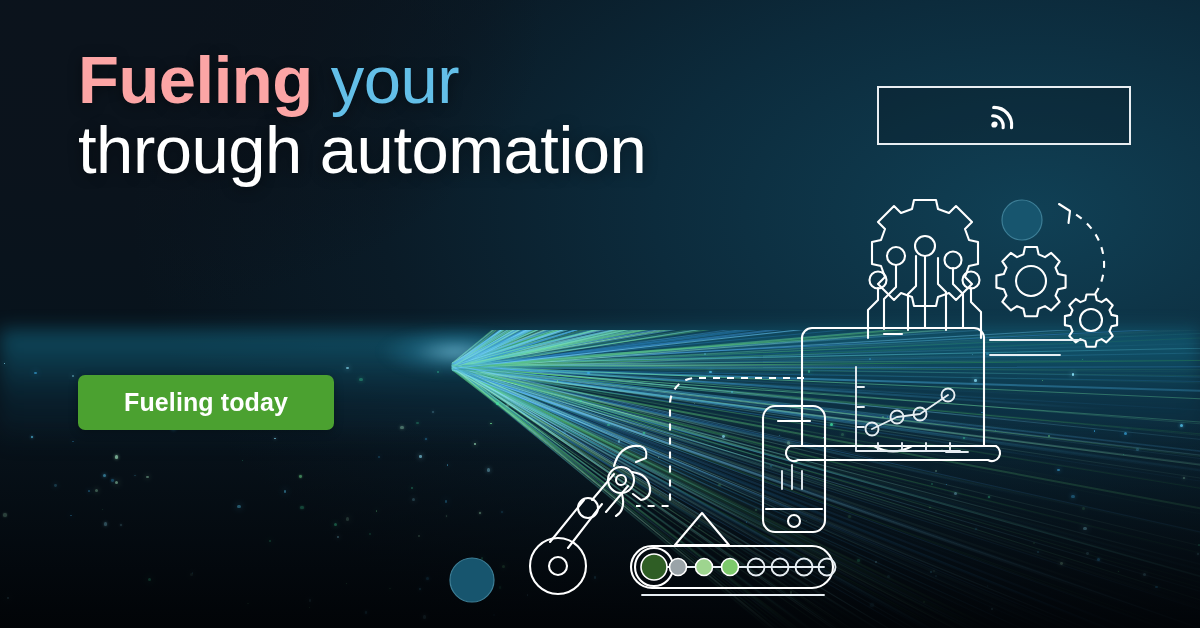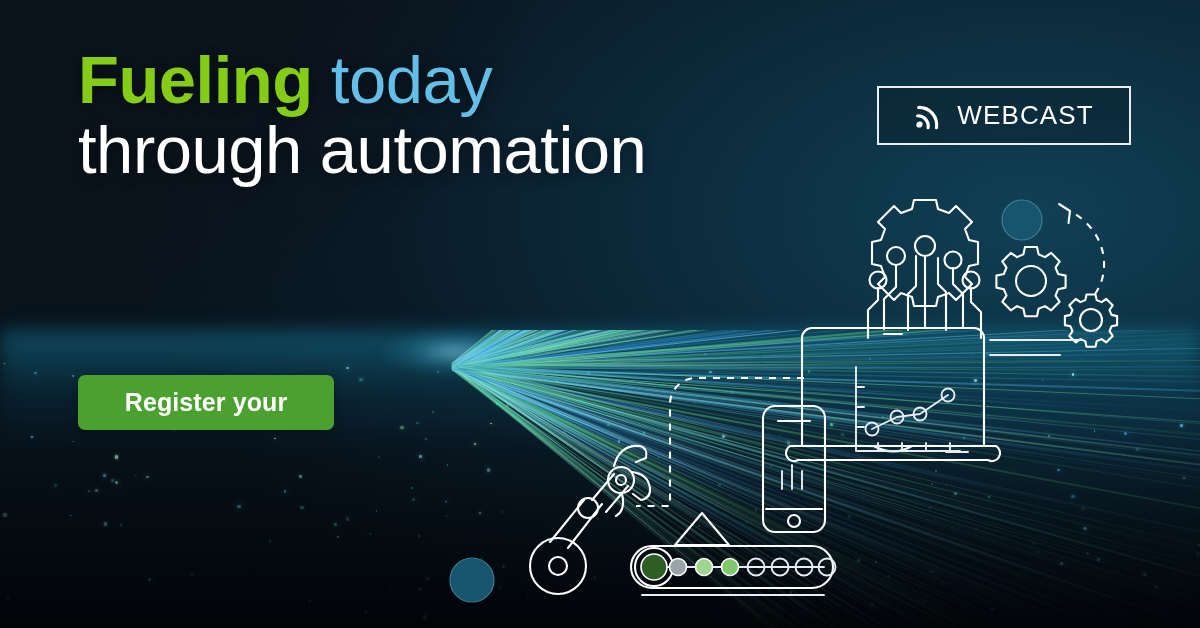--- a/index.html
+++ b/index.html
@@ -55,21 +55,21 @@
 
   
   .headline{
     position:absolute;left:78px;top:46px;
     line-height:1.02;
     letter-spacing:-.5px;
     text-shadow:0 2px 14px rgba(0,0,0,.45);
   }
   .hl-line{white-space:nowrap;}
   .hl1{font-size:67px;margin-bottom:2px;}
-  .hl1 .strong{font-weight:700;color:#84cc16;}
+  .hl1 .strong{font-weight:700;color:#fca5a5;}
   .hl1 .light{font-weight:300;color:#63bfe8;}
   .hl2{font-size:67px;font-weight:700;color:#dceef8;margin-bottom:2px;}
   .hl3{font-size:67px;font-weight:300;color:#ffffff;}
 
   
   .cta{
     position:absolute;left:78px;top:375px;
     min-width:196px;height:55px;
     padding:0 30px;
     display:flex;align-items:center;justify-content:center;
@@ -848,30 +848,29 @@
       <circle class="lw-thin" cx="152" cy="24" r="8.5"></circle>
       <circle class="lw-thin" cx="176" cy="24" r="8.5"></circle>
       <circle class="lw-thin" cx="199" cy="24" r="8.5"></circle>
     </svg>
 
   </div>
 
   <div class="headline">
     <div class="hl-line hl1">
       <span class="strong">Fueling</span>
-      <span class="light">today</span>
+      <span class="light">your</span>
     </div>
     <div class="hl-line hl3">through automation</div>
   </div>
 
-  <div class="cta">Register your</div>
+  <div class="cta">Fueling today</div>
 
   <div class="webcast">
     <svg class="rss-ico" viewBox="0 0 30 30">
       <circle cx="6.5" cy="23.5" r="3.1" fill="#fff"></circle>
       <path d="M3.6 14.8 a12 12 0 0 1 12 12" fill="none" stroke="#fff" stroke-width="3.1" stroke-linecap="round"></path>
       <path d="M3.6 6.4 a20.4 20.4 0 0 1 20.4 20.4" fill="none" stroke="#fff" stroke-width="3.1" stroke-linecap="round"></path>
     </svg>
-    <span class="label">WEBCAST</span>
   </div>
 
 
 </div>
 
 </body></html>

